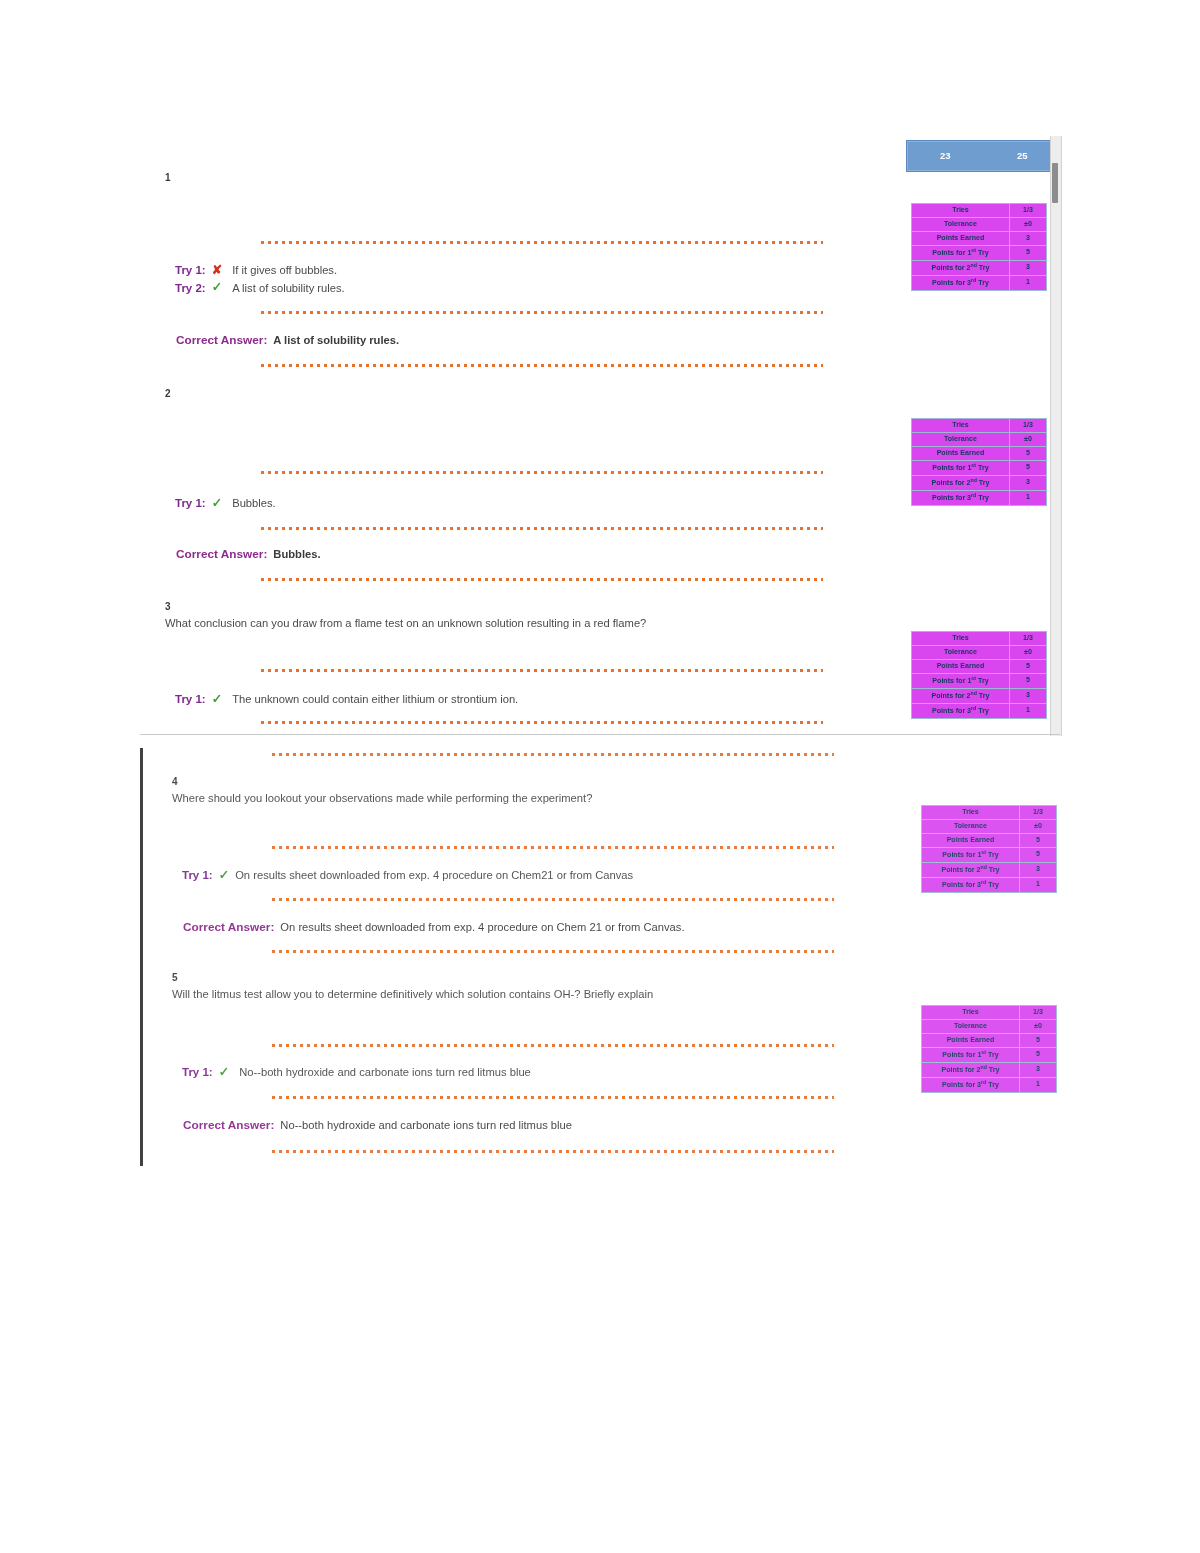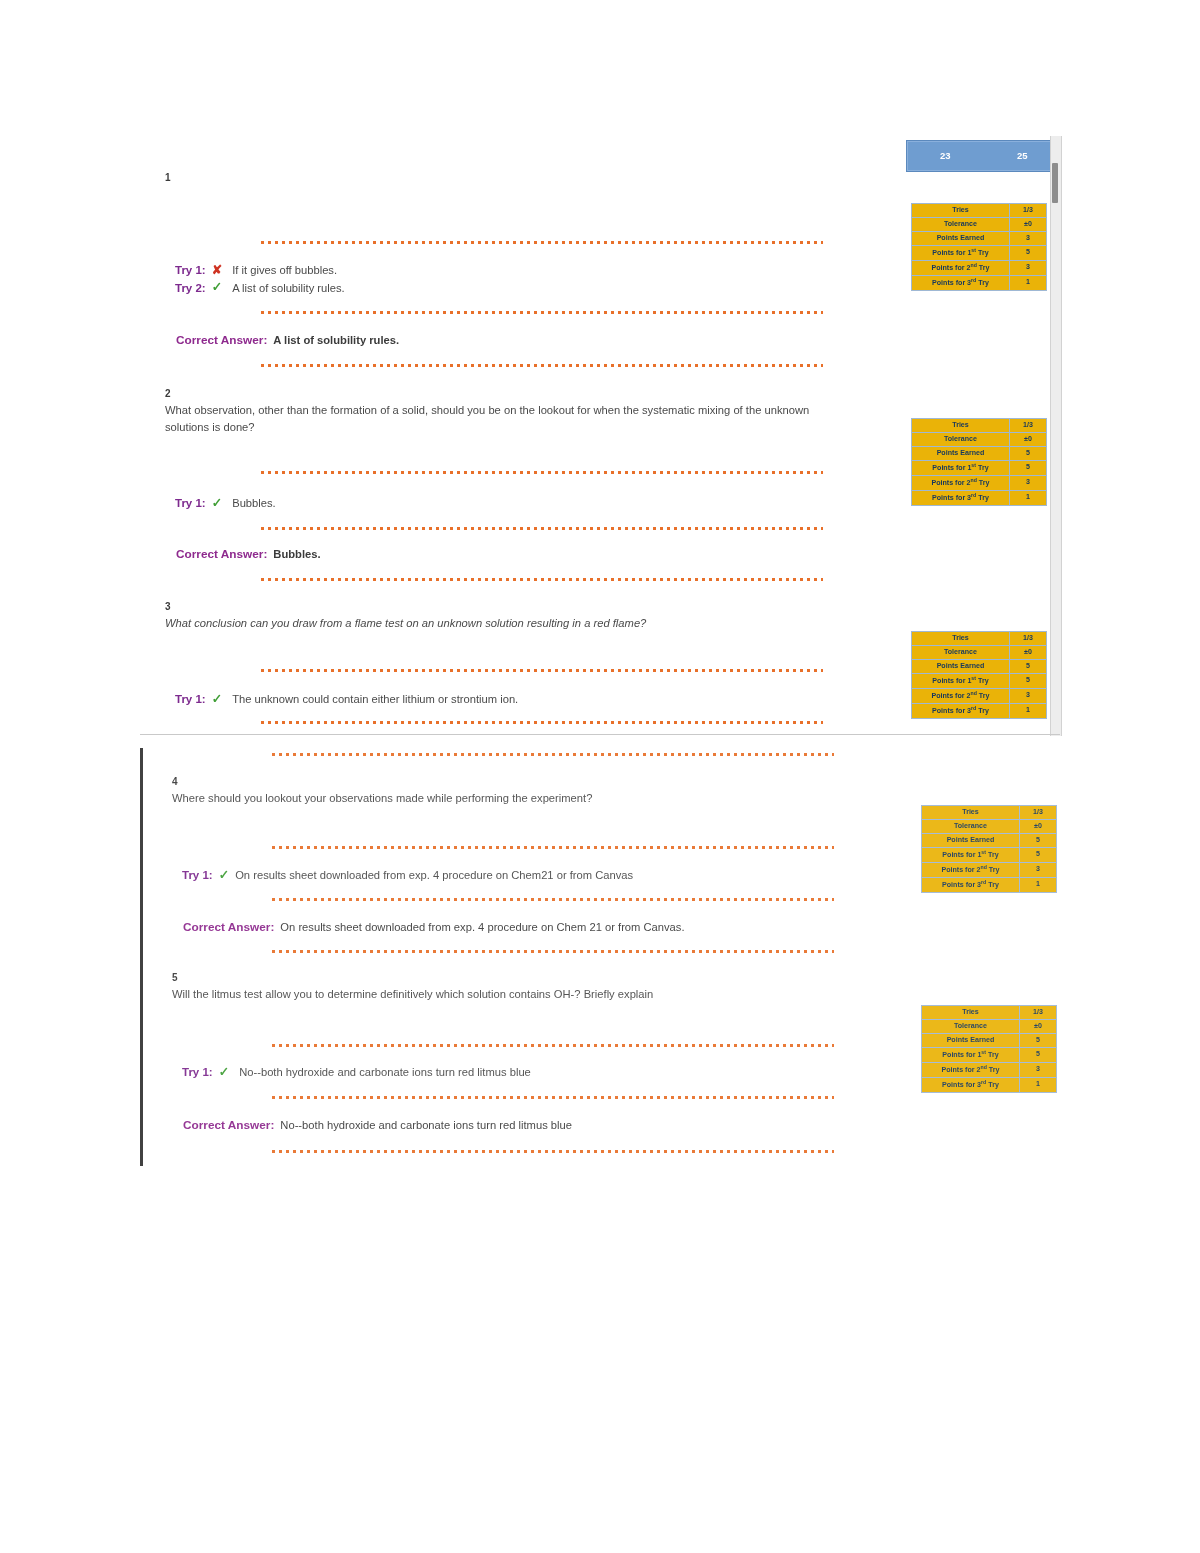--- a/index.html
+++ b/index.html
@@ -21,21 +21,21 @@
   .b{font-weight:bold;color:#333;}
   .trylabel{font-size:11.5px;font-weight:bold;color:#7d2a8e;}
   .mark-x{color:#cf3322;font-weight:bold;font-size:12.5px;}
   .mark-c{color:#3f9e35;font-weight:bold;font-size:12.5px;}
   .ansline{font-size:11.2px;color:#4a4a4a;}
   .calabel{font-size:11.8px;font-weight:bold;color:#8e2a8e;}
   .catext{font-size:11.2px;font-weight:bold;color:#3b3b3b;}
   .row{display:flex;align-items:baseline;gap:6px;}
 
   
-  table.score{border-collapse:collapse;width:136px;background:#eab308;}
+  table.score{border-collapse:collapse;width:136px;background:#d946ef;}
   table.score td{
     border:1px solid #9fb8d4;
     font-size:7.1px;color:#15375e;font-weight:bold;
     text-align:center;padding:2px 1px;height:9px;line-height:1.1;
   }
   table.score td.k{width:100px;}
   table.score td.v{width:36px;}
   table.score sup{font-size:5.2px;vertical-align:super;}
 
   
@@ -124,21 +124,20 @@
       </tr>
       <tr>
         <td class="k"><span>Points for 3</span><sup>rd</sup><span> Try</span></td>
         <td class="v">1</td>
       </tr>
     </tbody>
       </table>
 
     <div class="abs" style="left:165px;top:388px;width:680px;">
       <div class="qnum">2</div>
-      <div class="qtext" style="margin-top:3px;">What observation, other than the formation of a solid, should you be on the lookout for when the systematic mixing of the unknown solutions is done?</div>
     </div>
     <div class="dotted abs" style="left:261px;top:471px;width:562px;"></div>
 
     <div class="abs row" style="left:175px;top:495px;">
       <span class="trylabel">Try 1:</span>
       <span class="mark-c">✓</span>
       <span class="ansline" style="margin-left:4px;">Bubbles.</span>
     </div>
 
     <div class="dotted abs" style="left:261px;top:527px;width:562px;"></div>
@@ -174,21 +173,21 @@
       </tr>
       <tr>
         <td class="k"><span>Points for 3</span><sup>rd</sup><span> Try</span></td>
         <td class="v">1</td>
       </tr>
     </tbody>
       </table>
 
     <div class="abs" style="left:165px;top:601px;width:680px;">
       <div class="qnum">3</div>
-      <div class="qtext" style="margin-top:3px;font-style:italic;">What conclusion can you draw from a flame test on an unknown solution resulting in a red flame?</div>
+      <div class="qtext" style="margin-top:3px;">What conclusion can you draw from a flame test on an unknown solution resulting in a red flame?</div>
     </div>
     <div class="dotted abs" style="left:261px;top:669px;width:562px;"></div>
 
     <div class="abs row" style="left:175px;top:691px;">
       <span class="trylabel">Try 1:</span>
       <span class="mark-c">✓</span>
       <span class="ansline" style="margin-left:4px;">The unknown could contain either lithium or strontium ion.</span>
     </div>
 
     <div class="dotted abs" style="left:261px;top:721px;width:562px;"></div>

